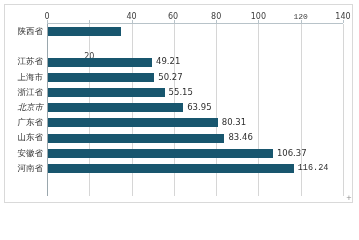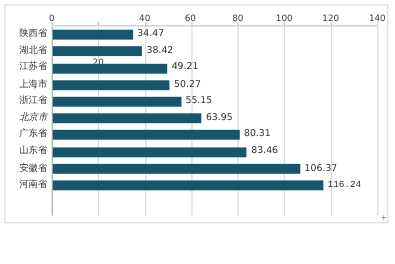--- a/index.html
+++ b/index.html
@@ -146,21 +146,21 @@
 
 <div id="chart-frame">
 
   <div id="xticklabels">
       <div class="xtick-label" style="left: 42px;">0</div>
       <div class="xtick-label" style="left: 84.2857px; margin-top: 40px;">20</div>
       <div class="xtick-label" style="left: 126.571px;">40</div>
       <div class="xtick-label" style="left: 168px;">60</div>
       <div class="xtick-label" style="left: 211.143px;">80</div>
       <div class="xtick-label" style="left: 253.429px;">100</div>
-      <div class="xtick-label" style="left: 295.714px;">120</div>
+      <div class="xtick-label" style="left: 295.714px; font-family: Liberation Mono, monospace;">120</div>
       <div class="xtick-label" style="left: 338px;">140</div>
     </div>
 
   <div id="top-axis">
       <div class="tick" style="left: 0px;"></div>
       <div class="tick" style="left: 42.2857px;"></div>
       <div class="tick" style="left: 84.5714px;"></div>
       <div class="tick" style="left: 126.857px;"></div>
       <div class="tick" style="left: 169.143px;"></div>
       <div class="tick" style="left: 211.429px;"></div>
@@ -178,26 +178,20 @@
         <div class="gridline" style="left: 211.429px;"></div>
         <div class="gridline" style="left: 253.714px;"></div>
         <div class="gridline" style="left: 296px;"></div>
       </div>
   </div>
 
   <div id="rows">
       <div class="row" style="top: 0px;">
         <div class="cat-label" style="color: rgb(51, 51, 51);">陕西省</div>
         <div class="bar" title="陕西省 34.47" style="width: 72.8794px; background: rgb(24, 86, 110);"></div>
-        <div class="bar-value" style="left: 119.879px; color: rgb(47, 47, 47);">34.47</div>
-      </div>
-      <div class="row" style="top: 15.2px;">
-        <div class="cat-label" style="color: rgb(51, 51, 51);">湖北省</div>
-        <div class="bar" title="湖北省 38.42" style="width: 81.2309px; background: rgb(24, 86, 110);"></div>
-        <div class="bar-value" style="left: 128.231px; color: rgb(47, 47, 47);">38.42</div>
       </div>
       <div class="row" style="top: 30.4px;">
         <div class="cat-label" style="color: rgb(51, 51, 51);">江苏省</div>
         <div class="bar" title="江苏省 49.21" style="width: 104.044px; background: rgb(24, 86, 110);"></div>
         <div class="bar-value" style="left: 151.044px; color: rgb(47, 47, 47);">49.21</div>
       </div>
       <div class="row" style="top: 45.6px;">
         <div class="cat-label" style="color: rgb(51, 51, 51);">上海市</div>
         <div class="bar" title="上海市 50.27" style="width: 106.285px; background: rgb(24, 86, 110);"></div>
         <div class="bar-value" style="left: 153.285px; color: rgb(47, 47, 47);">50.27</div>

